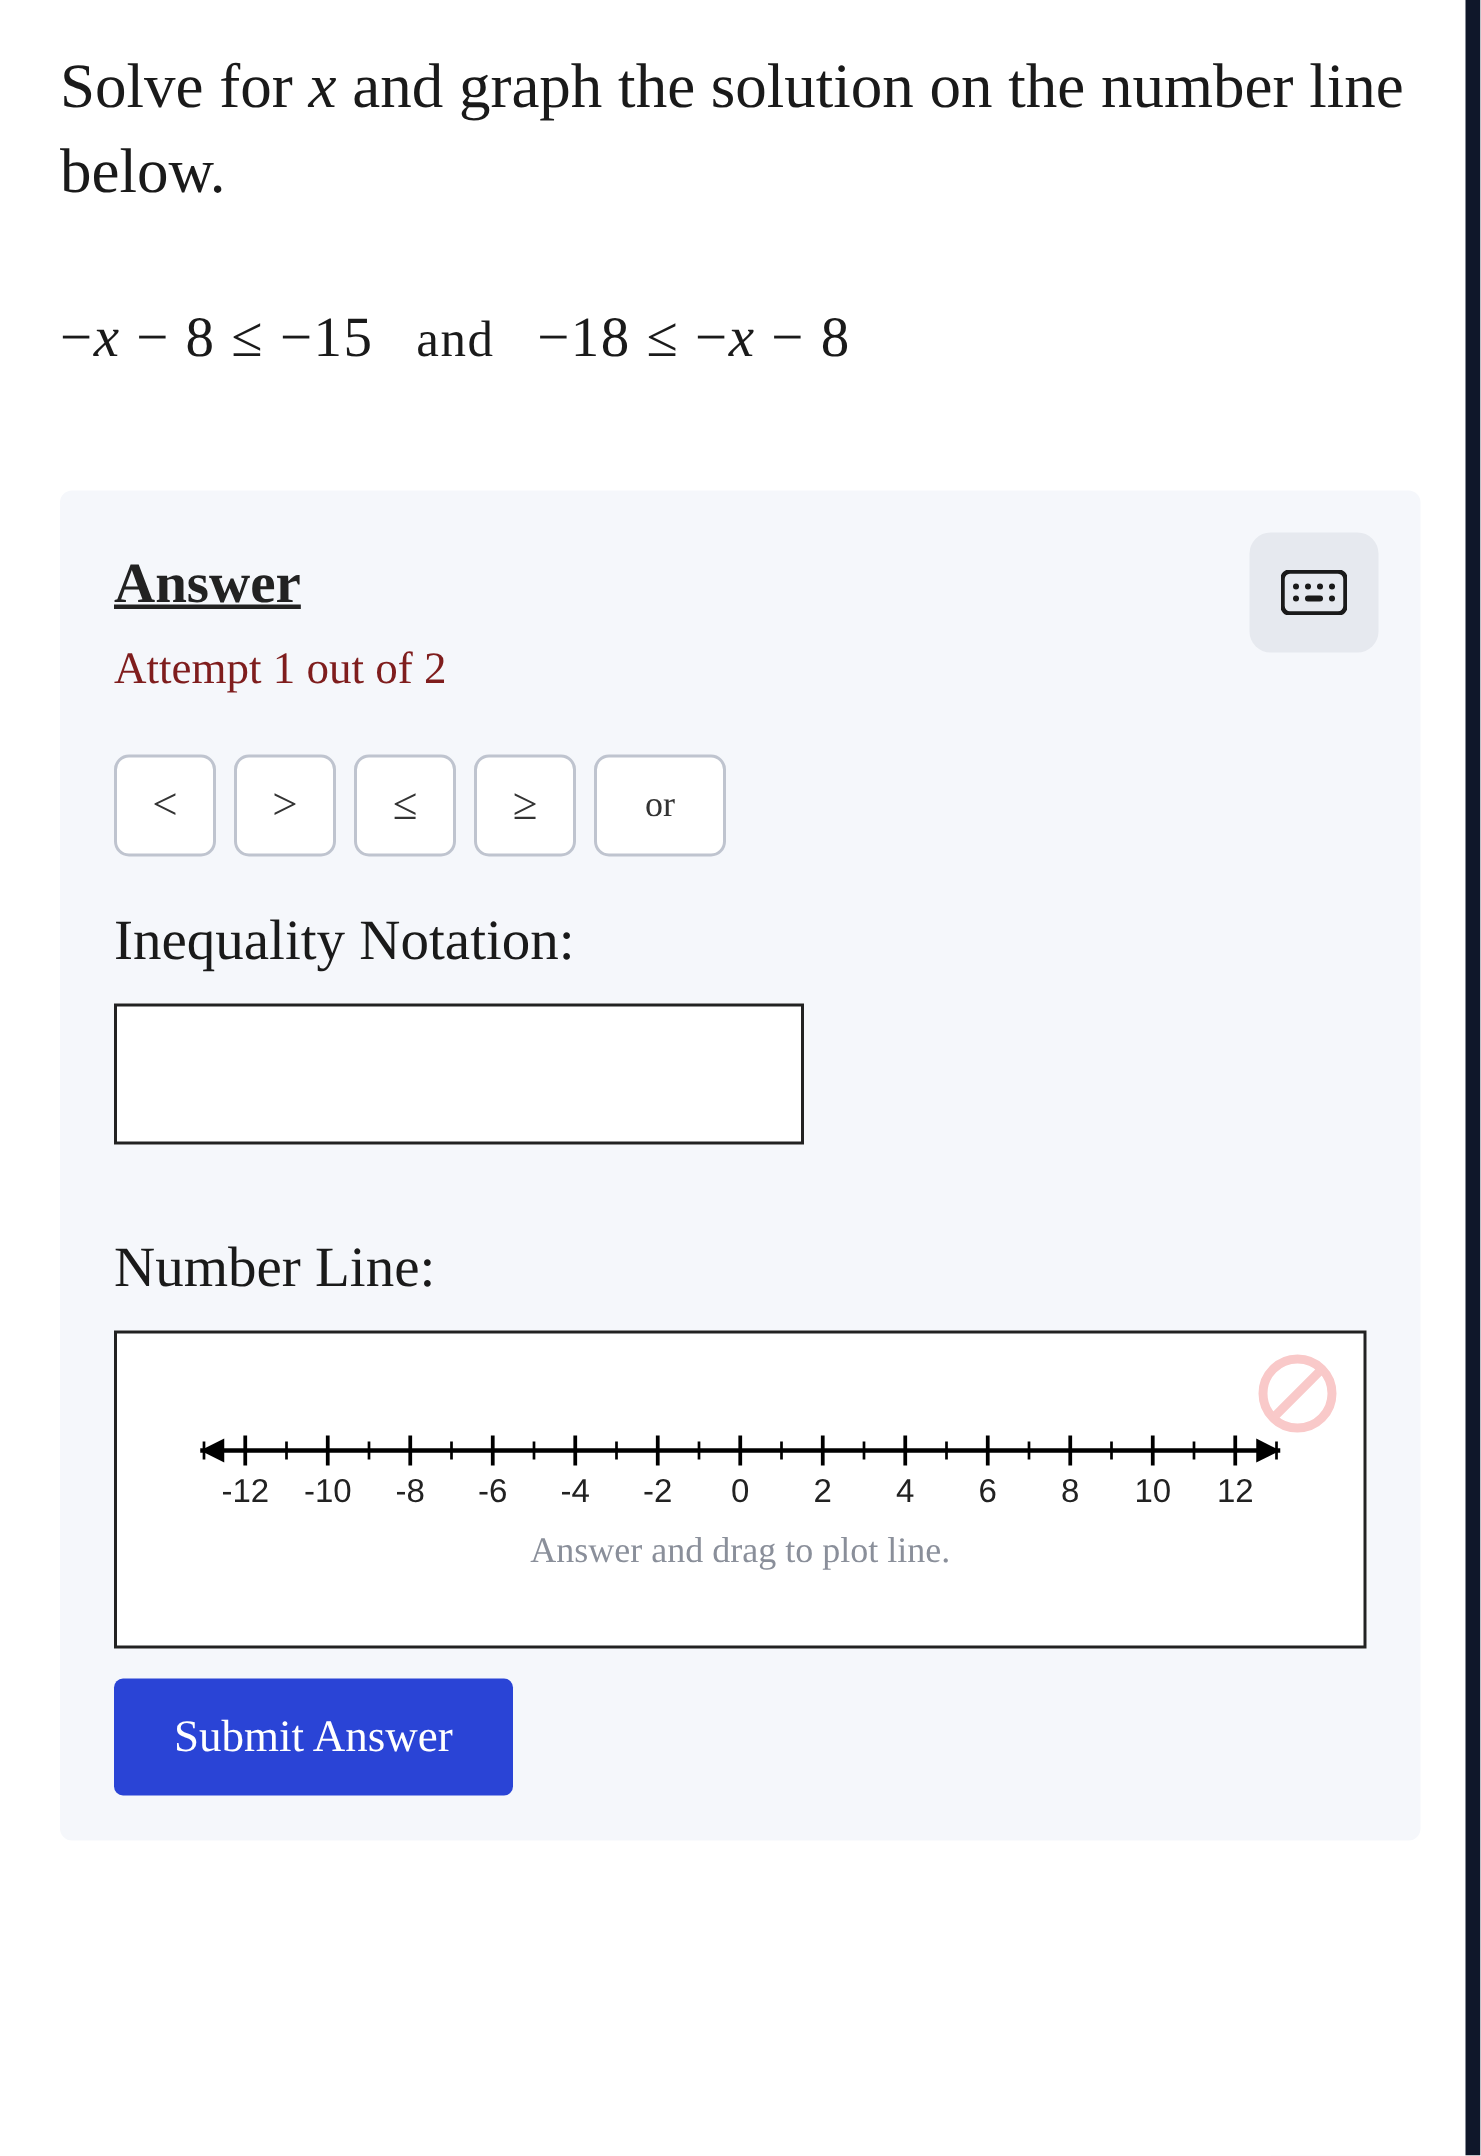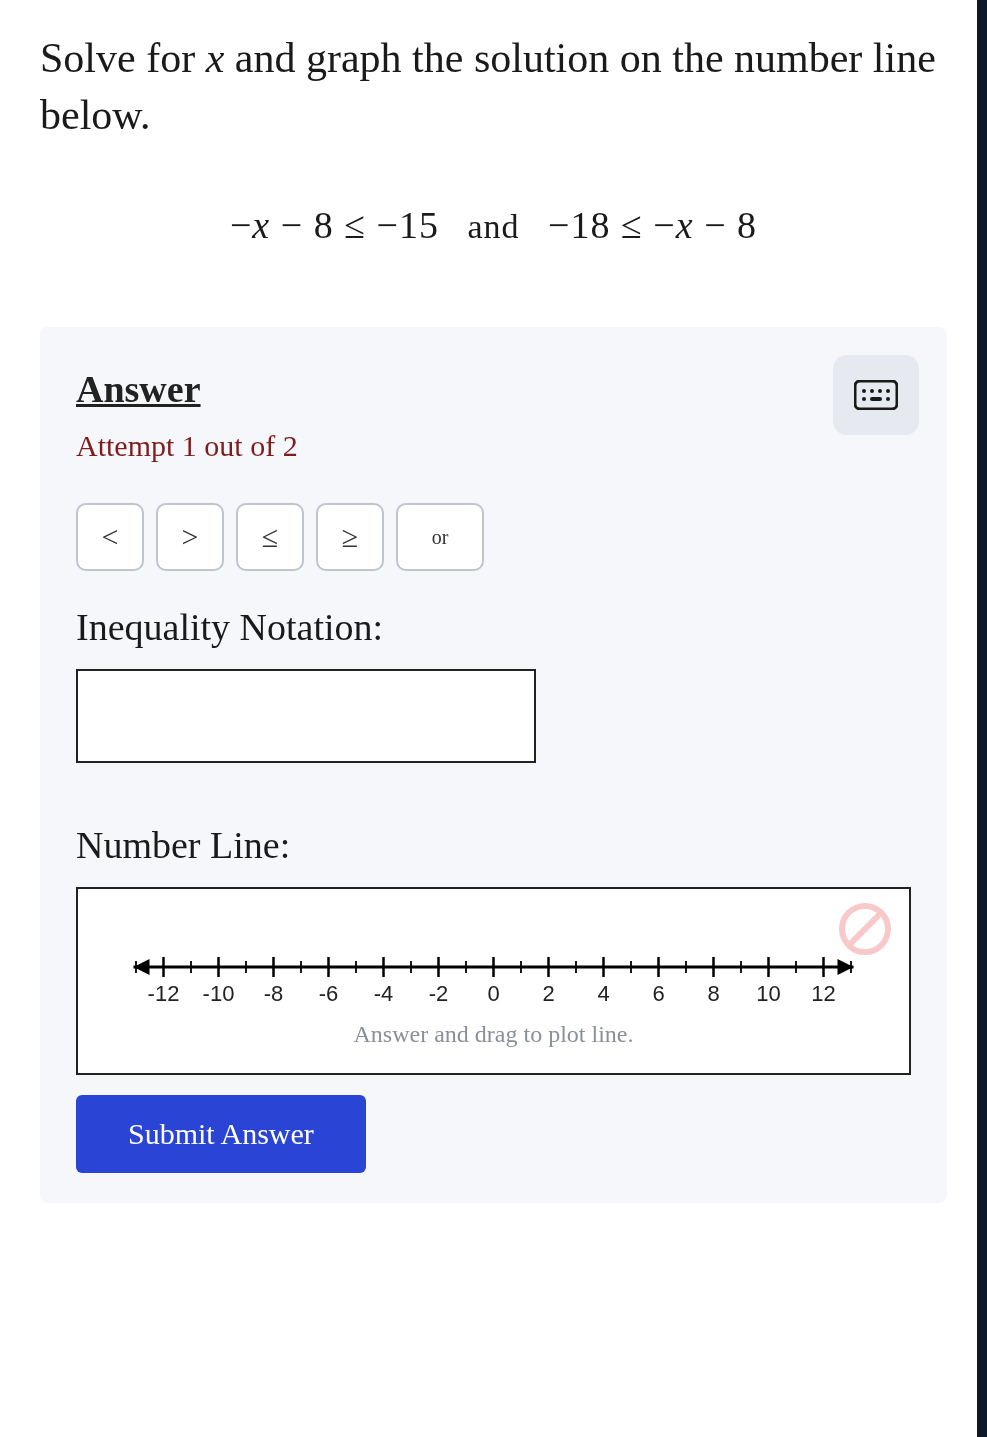--- a/index.html
+++ b/index.html
@@ -20,21 +20,20 @@
   .question {
     font-size: 42px;
     line-height: 1.35;
     margin-bottom: 60px;
     font-weight: 400;
   }
   .math-var { font-style: italic; font-family: 'Times New Roman', serif; }
   .equation {
     font-family: 'Times New Roman', serif;
     font-size: 38px;
-    text-align: center;
     margin: 40px 0 80px 0;
     letter-spacing: 1px;
   }
   .equation .and { font-family: Georgia, serif; font-size: 34px; padding: 0 18px; }
   .answer-panel {
     background: #f5f7fb;
     border-radius: 8px;
     padding: 40px 36px 30px 36px;
     position: relative;
   }
@@ -78,41 +77,41 @@
     border-radius: 10px;
     background: #fff;
     font-size: 30px;
     font-family: 'Times New Roman', serif;
     display: flex;
     align-items: center;
     justify-content: center;
     cursor: pointer;
     color: #333;
   }
-  .op-btn.or-btn { font-family: Georgia, serif; font-size: 20px; min-width: 88px; text-align: center; }
+  .op-btn.or-btn { font-family: Georgia, serif; font-size: 24px; min-width: 88px; text-align: center; }
   .section-label {
     font-size: 38px;
     margin-bottom: 20px;
   }
   .notation-input {
     width: 460px;
     height: 94px;
     border: 2px solid #222;
     background: #fff;
     font-size: 30px;
     padding: 10px 14px;
     margin-bottom: 60px;
     font-family: Georgia, serif;
   }
   .numberline-box {
     border: 2px solid #222;
     background: #fff;
     padding: 18px 10px 10px 10px;
     position: relative;
-    height: 188px;
+    height: 212px;
   }
   .nl-svg { width: 100%; height: 110px; display: block; }
   .nl-hint {
     text-align: center;
     font-size: 24px;
     color: #8a8f9a;
     margin-top: 4px;
   }
   .no-icon {
     position: absolute;
@@ -131,21 +130,21 @@
     background: #f9c9c9;
     left: 50%;
     top: 50%;
     transform: translate(-50%, -50%) rotate(45deg);
   }
   .submit-btn {
     margin-top: 20px;
     background: #2a44d6;
     color: #fff;
     font-size: 30px;
-    padding: 22px 52px;
+    padding: 22px 40px;
     border: none;
     border-radius: 6px;
     cursor: pointer;
     font-family: Georgia, serif;
   }
   .tick-label {
     font-family: -apple-system, Helvetica, Arial, sans-serif;
     font-size: 22px;
     fill: #222;
     text-anchor: middle;

